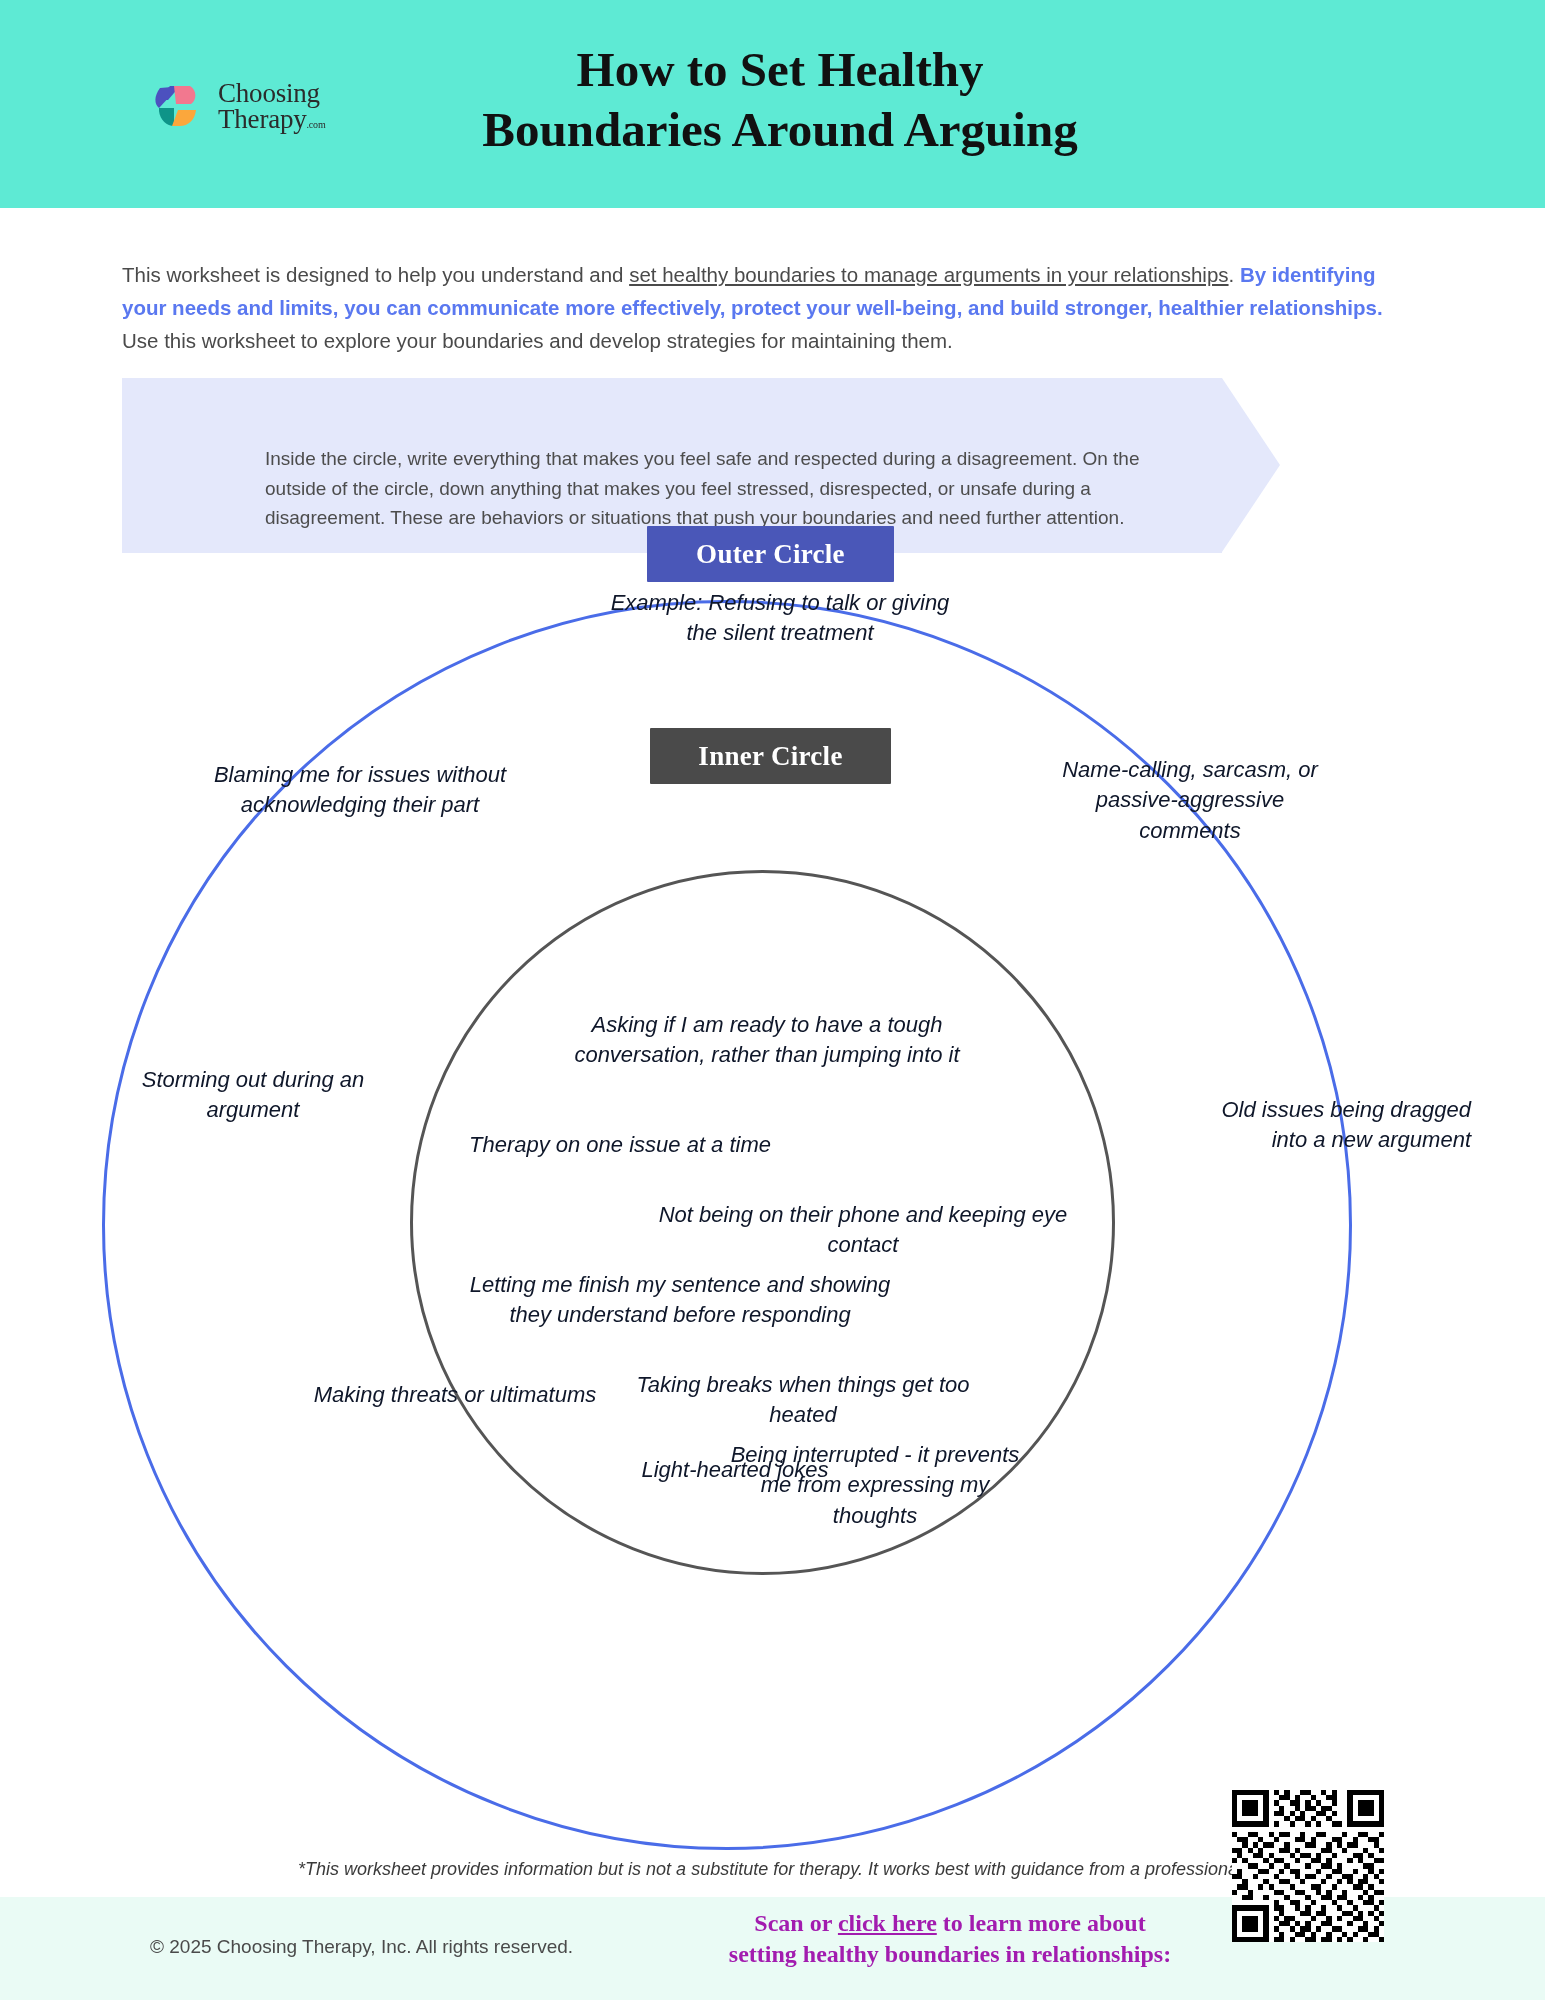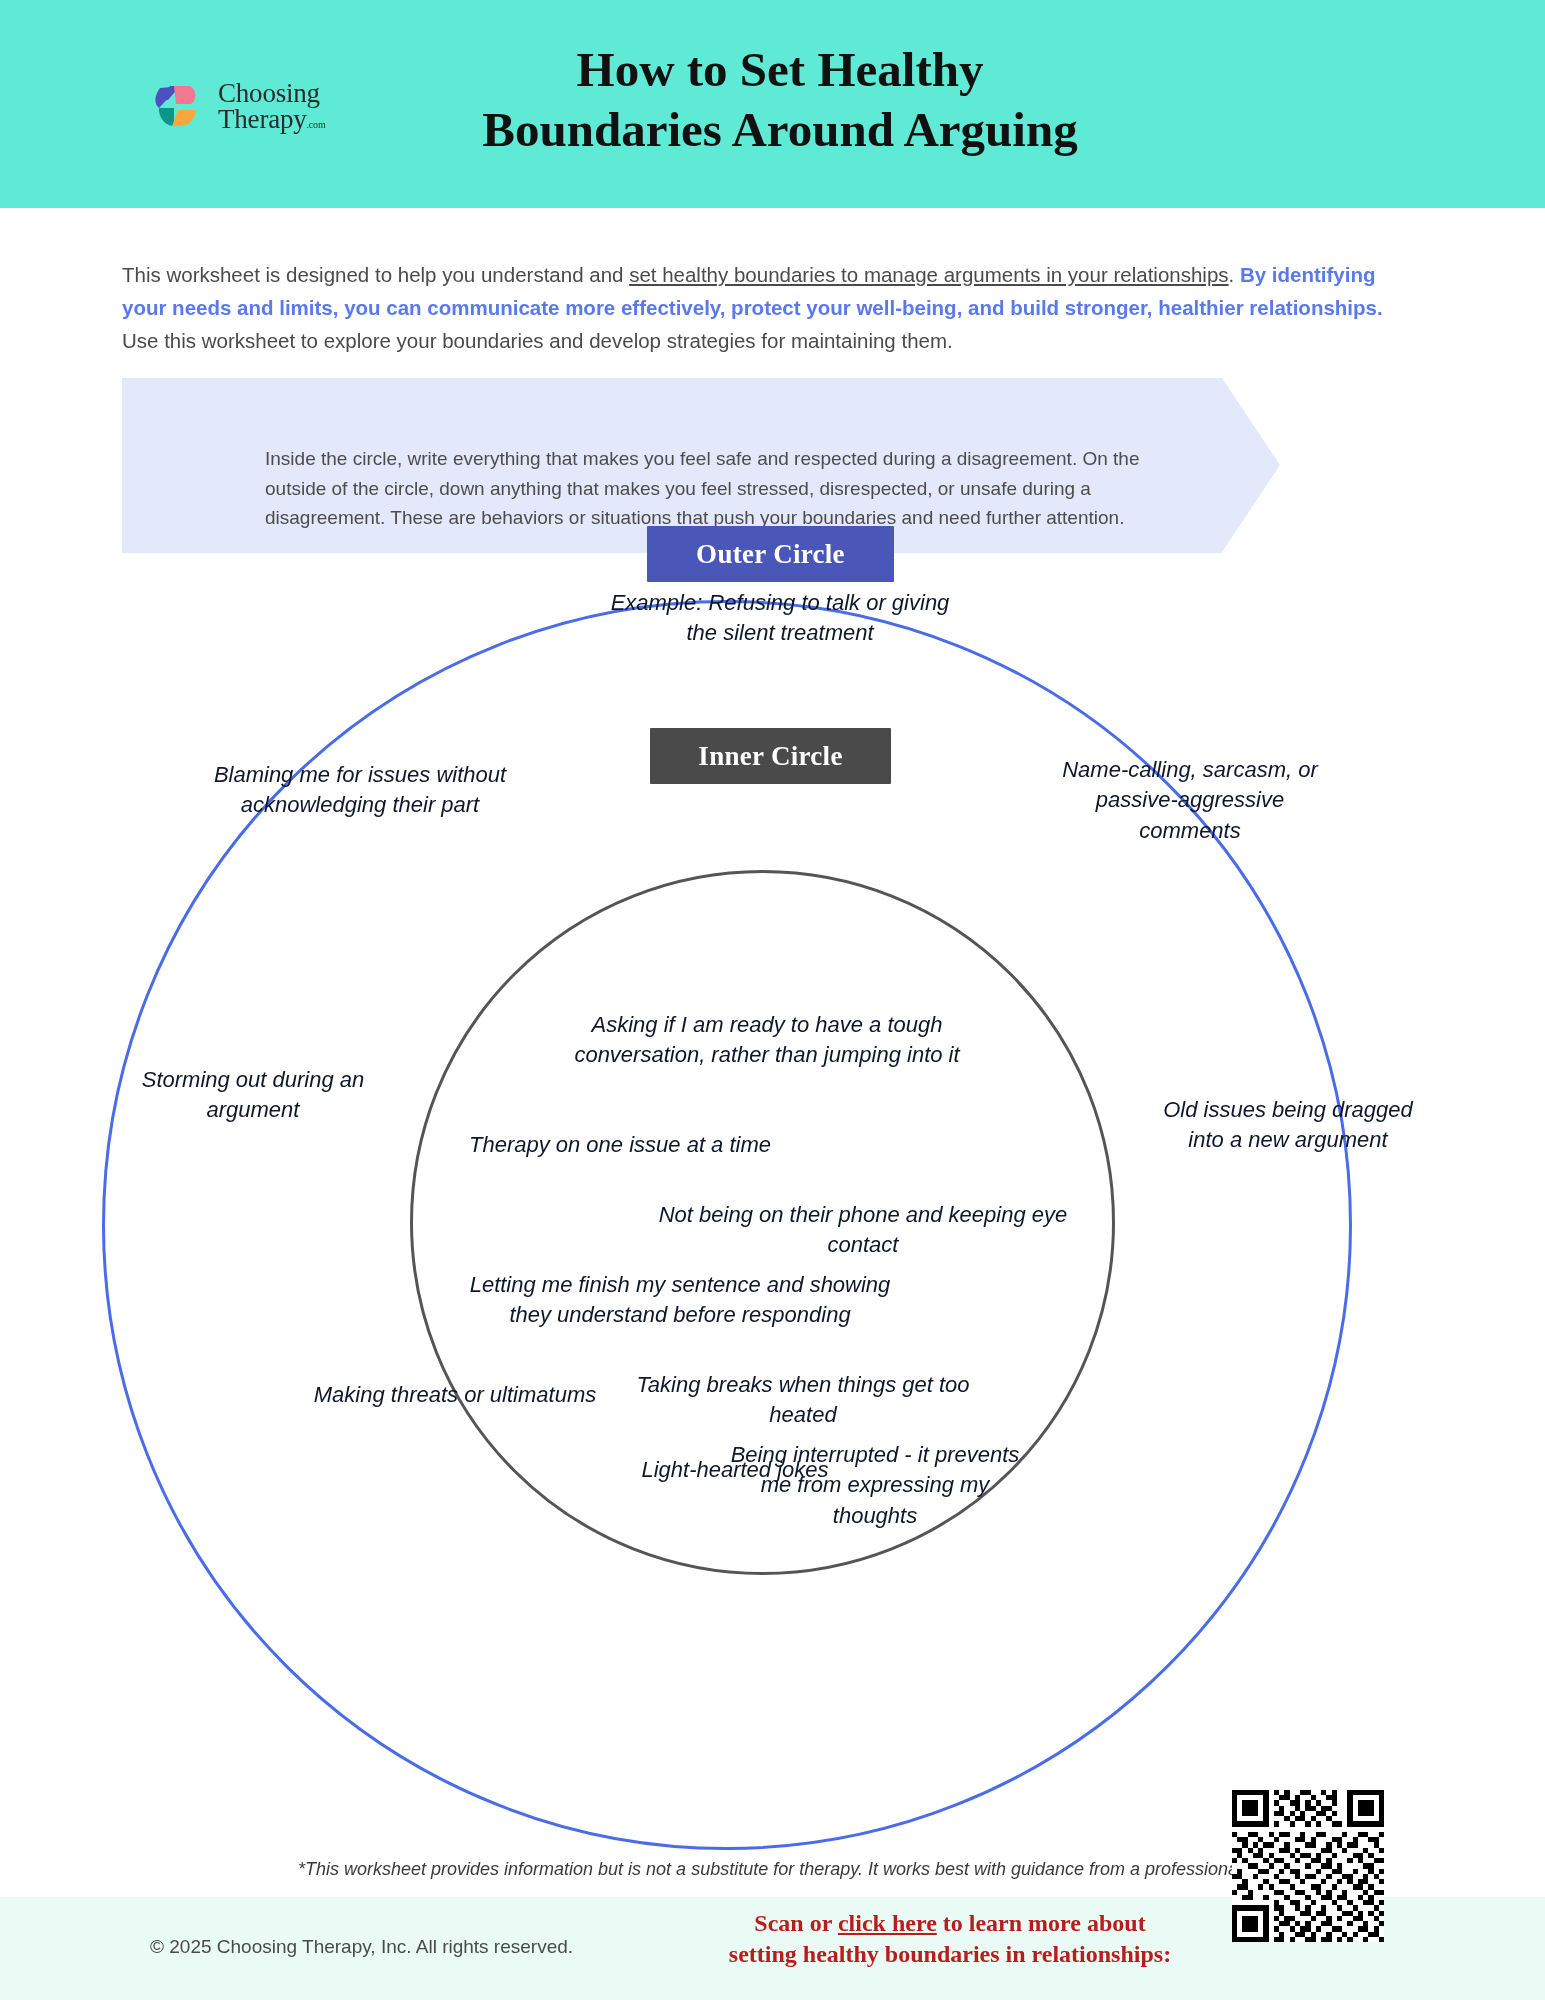--- a/index.html
+++ b/index.html
@@ -130,21 +130,21 @@
     background:#EAFBF5;
   }
   .copyright {
     position:absolute; left:150px; top:1936px;
     font-size:19px; color:#4A4A4A;
   }
   .scan-text {
     position:absolute; left:690px; top:1908px; width:520px;
     text-align:center;
     font-family:"Liberation Serif", serif;
-    font-weight:700; font-size:24px; line-height:1.3; color:#b91c1c;
+    font-weight:700; font-size:24px; line-height:1.3; color:#a21caf;
   }
   .scan-text .u { text-decoration:underline; }
   .qr {
     position:absolute; left:1232px; top:1790px;
     width:152px; height:152px;
     background:#ffffff;
   }
 </style>
 </head>
 <body>
@@ -193,21 +193,21 @@
   <div class="badge badge-inner">Inner Circle</div>
 
   <div class="note" style="left:600px; top:28px; width:360px;">Example: Refusing to talk or giving the silent treatment</div>
 
   <div class="note" style="left:1045px; top:195px; width:290px;">Name-calling, sarcasm, or passive-aggressive comments</div>
 
   <div class="note" style="left:210px; top:200px; width:300px;">Blaming me for issues without acknowledging their part</div>
 
   <div class="note" style="left:128px; top:505px; width:250px;">Storming out during an argument</div>
 
-  <div class="note" style="left:1148px; top:535px; width:280px;">Old issues being dragged into a new argument</div>
+  <div class="note" style="left:1191px; top:535px; width:280px;text-align:right;">Old issues being dragged into a new argument</div>
 
   <div class="note" style="left:310px; top:820px; width:290px;">Making threats or ultimatums</div>
 
   <div class="note" style="left:730px; top:880px; width:290px;">Being interrupted - it prevents me from expressing my thoughts</div>
 
   <div class="note" style="left:527px; top:450px; width:480px;">Asking if I am ready to have a tough conversation, rather than jumping into it</div>
 
   <div class="note" style="left:455px; top:570px; width:330px;">Therapy on one issue at a time</div>
 
   <div class="note" style="left:633px; top:640px; width:460px;">Not being on their phone and keeping eye contact</div>

